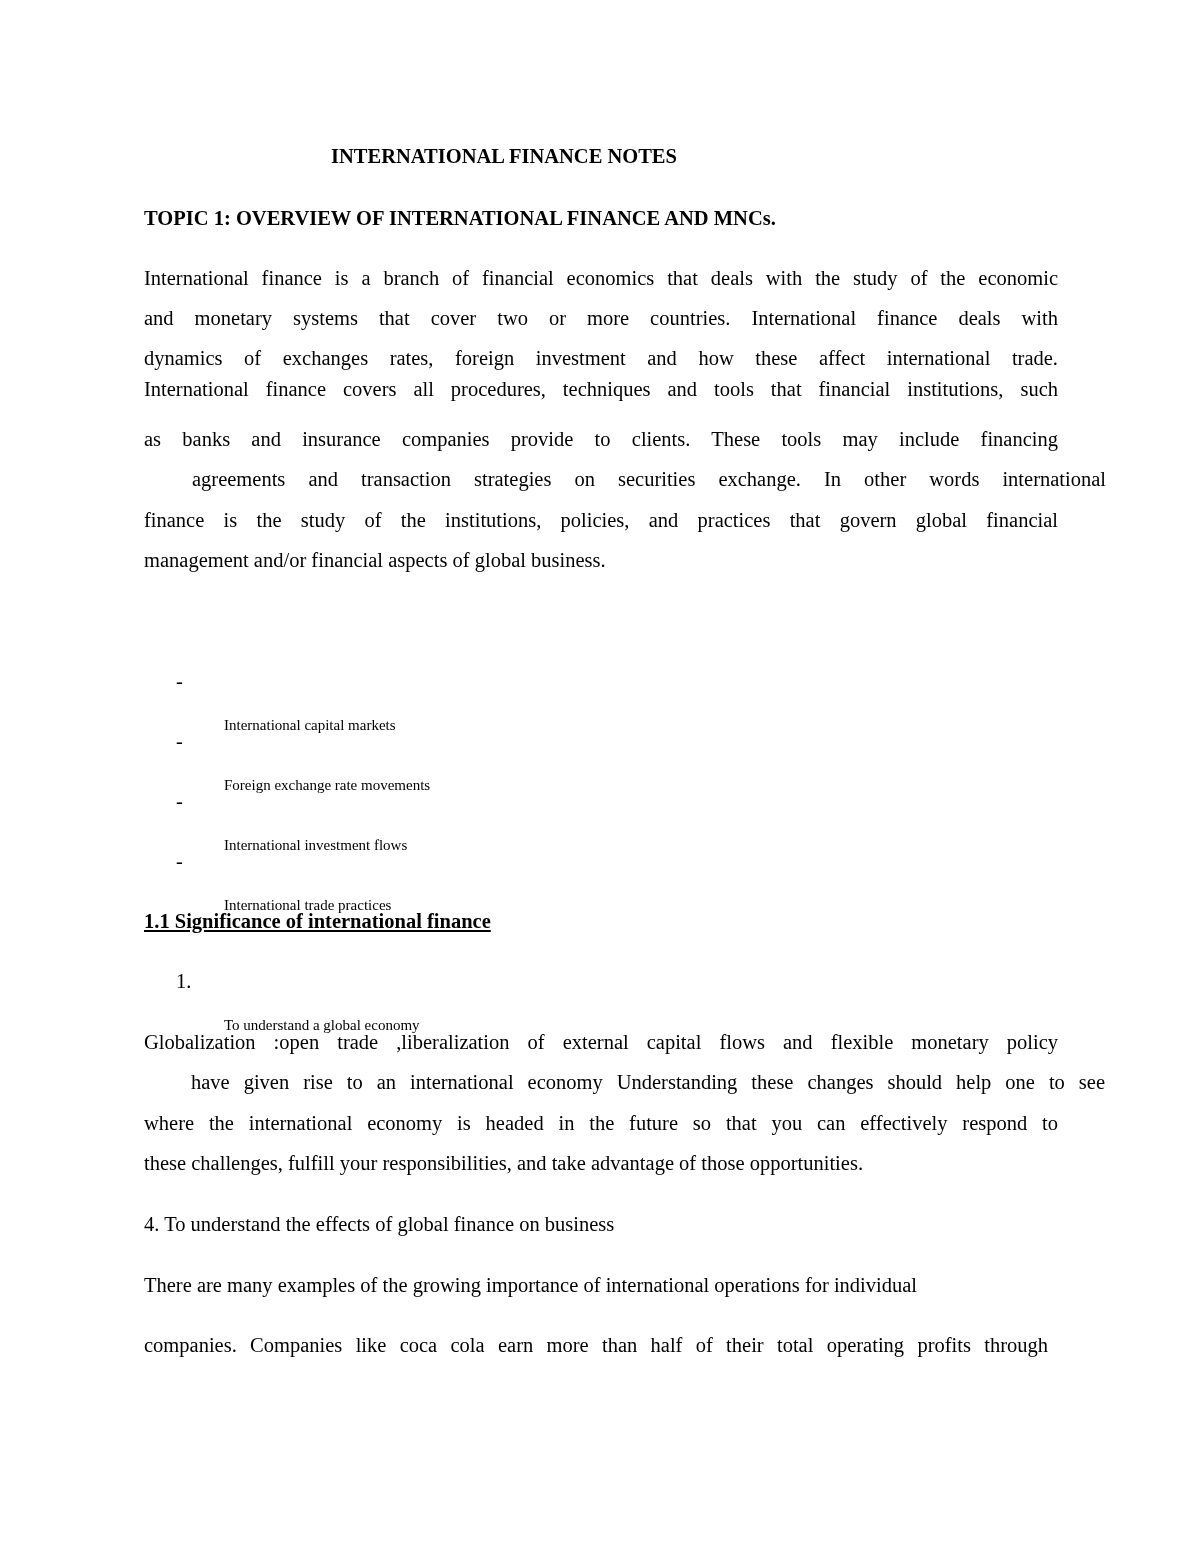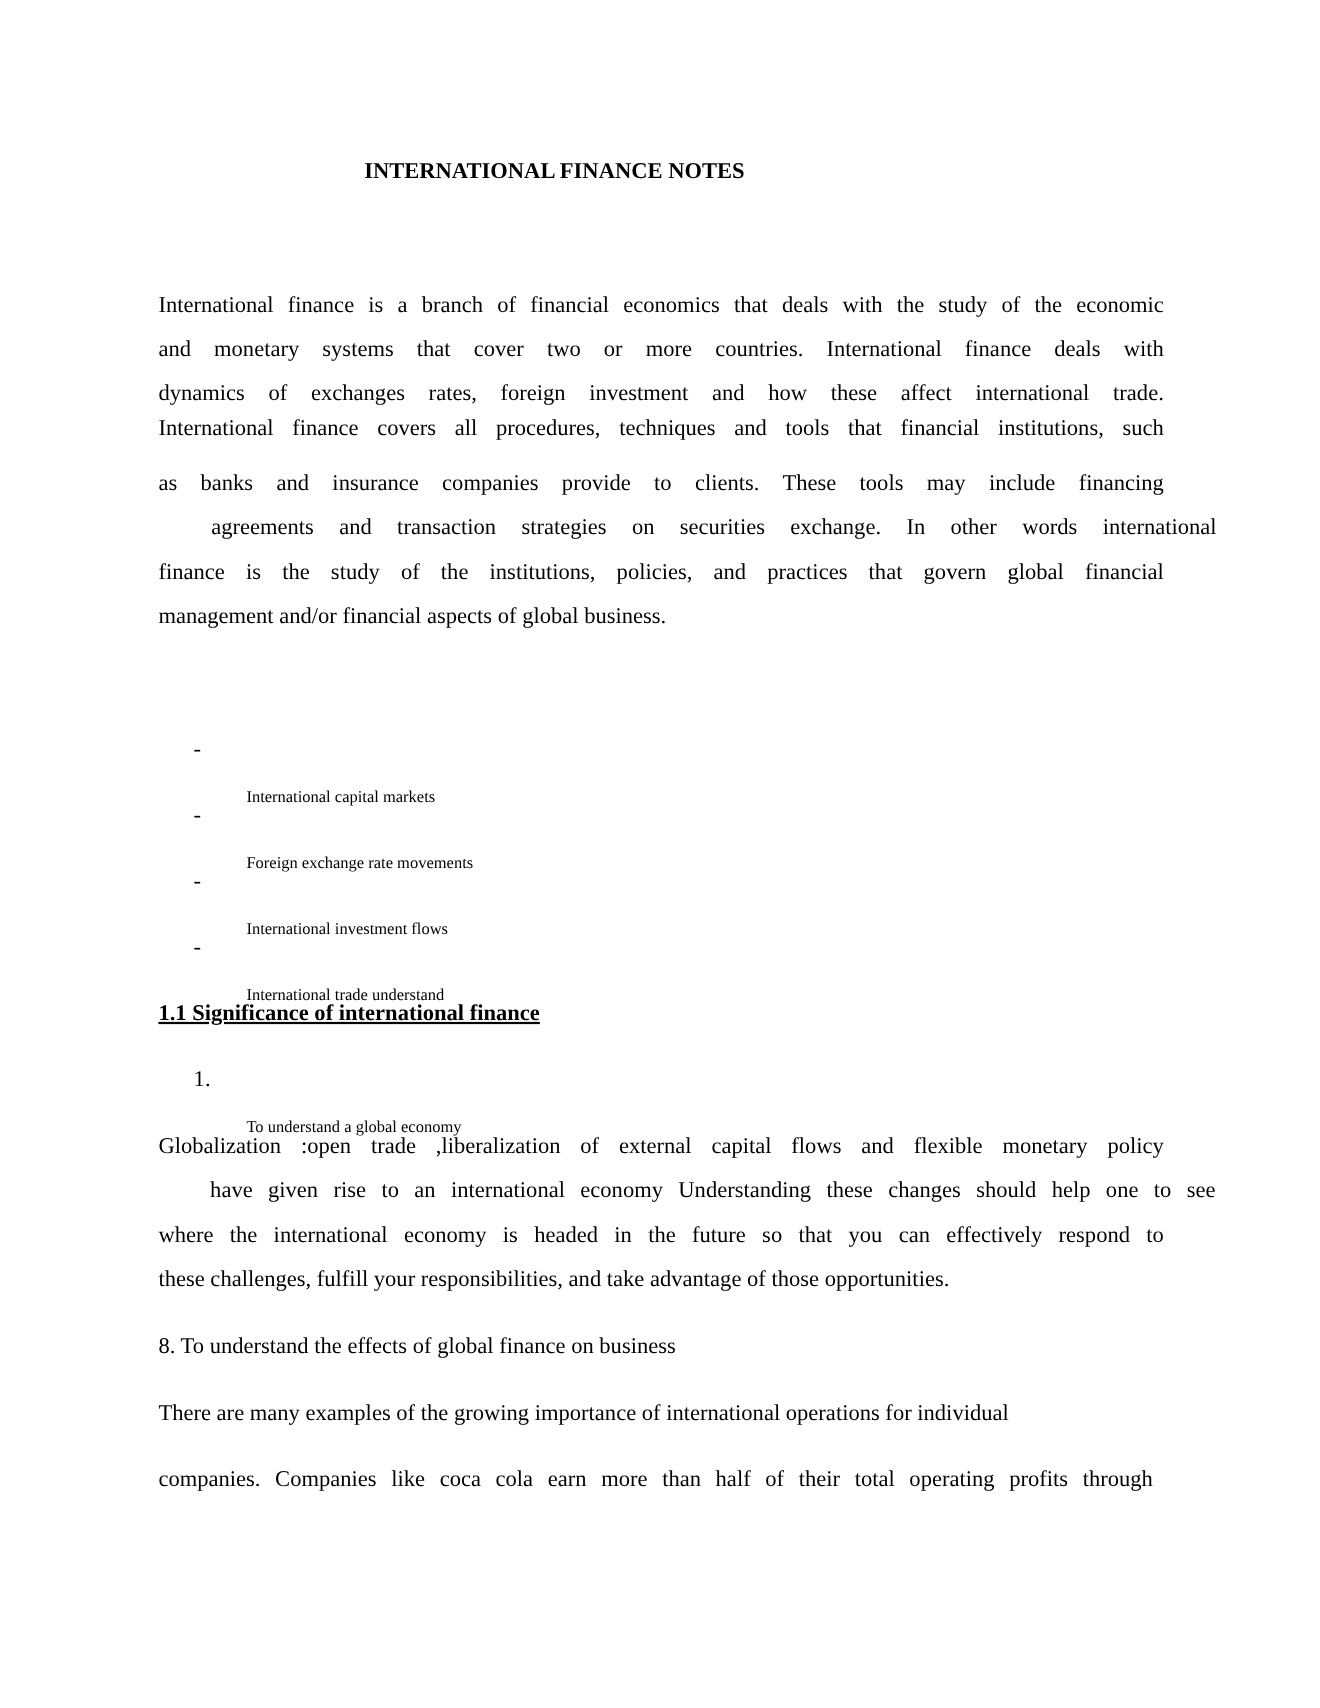--- a/index.html
+++ b/index.html
@@ -60,20 +60,21 @@
       margin-top: 44px;
     }
   </style>
 </head>
 <body>
 
 <div class="page">
 
   <div class="title" style="top:144px;">INTERNATIONAL FINANCE NOTES</div>
 
+  <div class="line bold" style="top:206px;">TOPIC 1: OVERVIEW OF INTERNATIONAL FINANCE AND MNCs.</div>
 
   <div>
     <div class="line justify" style="top:266px;">International finance is a branch of financial economics that deals with the study of the economic</div>
     <div class="line justify" style="top:306px;">and monetary systems that cover two or more countries. International finance deals with</div>
     <div class="line justify" style="top:346px;">dynamics of exchanges rates, foreign investment and how these affect international trade.</div>
     <div class="line justify" style="top:377px;">International finance covers all procedures, techniques and tools that financial institutions, such</div>
     <div class="line justify" style="top:427px;">as banks and insurance companies provide to clients. These tools may include financing</div>
     <div class="line justify" style="top:467px;margin-left:48px;">agreements and transaction strategies on securities exchange. In other words international</div>
     <div class="line justify" style="top:508px;">finance is the study of the institutions, policies, and practices that govern global financial</div>
     <div class="line" style="top:548px;">management and/or financial aspects of global business.</div>
@@ -88,38 +89,38 @@
     <div>
       <span class="bullet-dash" style="top:729px;">-</span>
       <span class="bullet-text" style="top:729px;text-align:center;">Foreign exchange rate movements</span>
     </div>
     <div>
       <span class="bullet-dash" style="top:789px;">-</span>
       <span class="bullet-text" style="top:789px;">International investment flows</span>
     </div>
     <div>
       <span class="bullet-dash" style="top:849px;">-</span>
-      <span class="bullet-text" style="top:849px;">International trade understand</span>
+      <span class="bullet-text" style="top:849px;">International trade practices</span>
     </div>
   </div>
 
   <div class="line bold" style="top:909px;text-decoration:underline;">1.1 Significance of international finance</div>
 
   <div>
     <span class="bullet-dash" style="top:969px; left:176px;">1.</span>
     <span class="bullet-text" style="top:969px;">To understand a global economy</span>
   </div>
 
   <div>
     <div class="line justify" style="top:1030px;">Globalization :open trade ,liberalization of external capital flows and flexible monetary policy</div>
     <div class="line justify" style="top:1070px;margin-left:47px;">have given rise to an international economy Understanding these changes should help one to see</div>
     <div class="line justify" style="top:1111px;">where the international economy is headed in the future so that you can effectively respond to</div>
     <div class="line" style="top:1151px;">these challenges, fulfill your responsibilities, and take advantage of those opportunities.</div>
   </div>
 
-  <div class="line" style="top:1212px;">8. To understand the effects of global finance on business</div>
+  <div class="line" style="top:1212px;">4. To understand the effects of global finance on business</div>
 
   <div>
     <div class="line" style="top:1273px;">There are many examples of the growing importance of international operations for individual</div>
     <div class="line justify" style="top:1333px; width:904px;">companies. Companies like coca cola earn more than half of their total operating profits through</div>
   </div>
 
 </div>
 
 </body></html>

